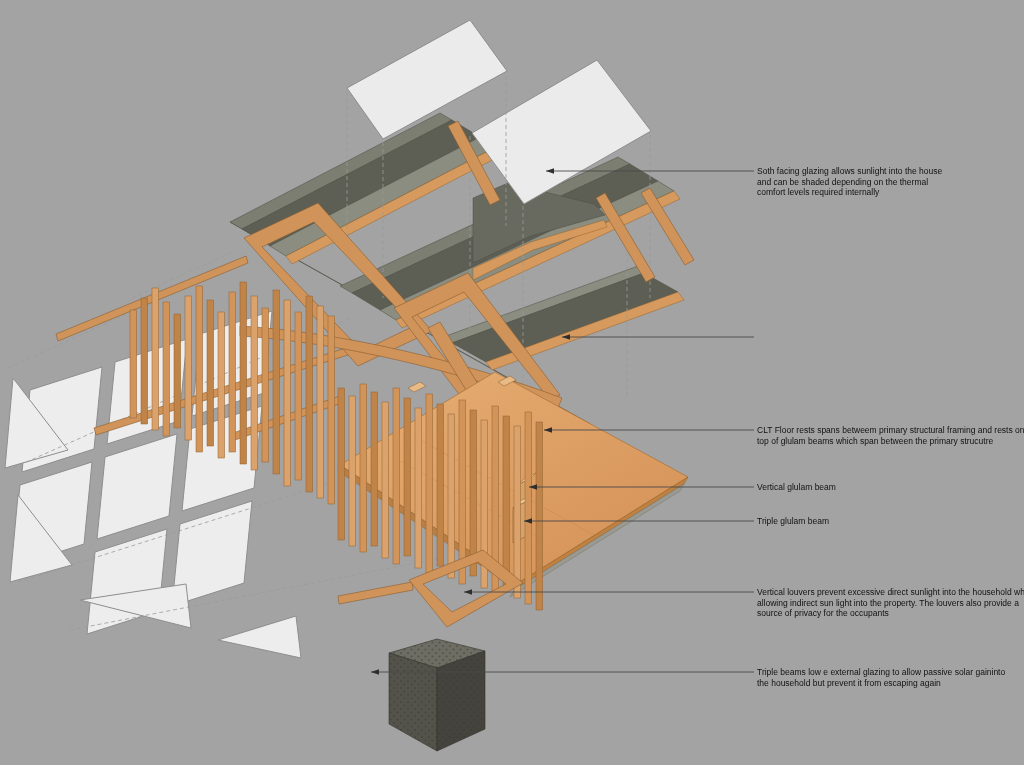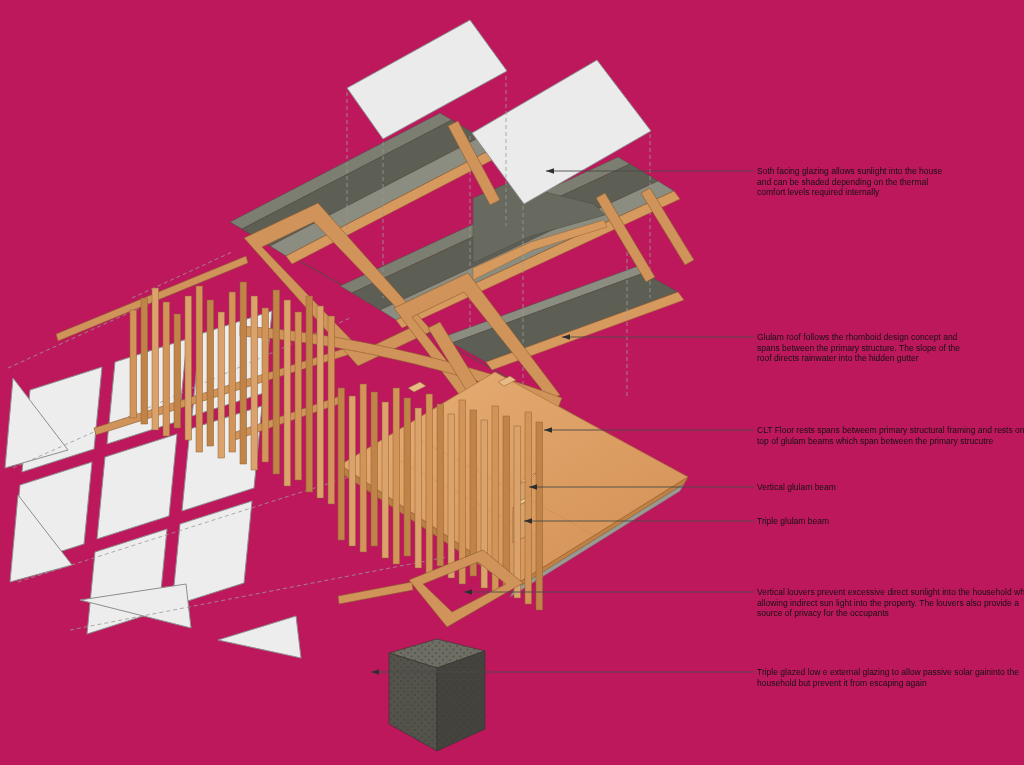--- a/index.html
+++ b/index.html
@@ -1,16 +1,16 @@
 <!DOCTYPE html>
 <html><head>
 <meta charset="utf-8">
 <style>
   html,body{margin:0;padding:0;background:#ffffff;}
-  #stage{position:relative;width:1024px;height:765px;background:#be185d;overflow:hidden;
+  #stage{position:relative;width:1024px;height:765px;background:#a3a3a3;overflow:hidden;
          font-family:"Liberation Sans", sans-serif;}
   #drawing{position:absolute;left:0;top:0;}
   .annotation{position:absolute;font-size:8.5px;line-height:10.6px;color:#111111;
               letter-spacing:0px;}
 </style>
 </head>
 <body>
 
 <div id="stage">
 
@@ -191,32 +191,29 @@
       <polygon points="524,521 532,518.3 532,523.7"></polygon>
       <polygon points="464,592 472,589.3 472,594.7"></polygon>
       <polygon points="371,672 379,669.3 379,674.7"></polygon>
     </g>
   </g>
 </svg>
 
 <div class="annotation" style="left:757px;top:166px;width:200px">
   <span>Soth facing glazing allows sunlight into the house and can be shaded depending on the thermal comfort levels required internally</span>
 </div>
-<div class="annotation" style="left:757px;top:332px;width:218px">
-  <span>Glulam roof follows the rhomboid design concept and spans between the primary structure. The slope of the roof directs rainwater into the hidden gutter</span>
-</div>
 <div class="annotation" style="left:757px;top:425px;width:278px">
   <span>CLT Floor rests spans betweem primary structural framing and rests on top of glulam beams which span between the primary strucutre</span>
 </div>
 <div class="annotation" style="left:757px;top:482px;width:200px">
   <span>Vertical glulam beam</span>
 </div>
 <div class="annotation" style="left:757px;top:516px;width:200px">
   <span>Triple glulam beam</span>
 </div>
 <div class="annotation" style="left:757px;top:587px;width:288px">
   <span>Vertical louvers prevent excessive direct sunlight into the household while allowing indirect sun light into the property. The louvers also provide a source of privacy for the occupants</span>
 </div>
 <div class="annotation" style="left:757px;top:667px;width:262px">
-  <span>Triple glazed low e external glazing to allow passive solar gaininto the household but prevent it from escaping again</span>
+  <span>Triple beams low e external glazing to allow passive solar gaininto the household but prevent it from escaping again</span>
 </div>
 
 </div>
 
 </body></html>

